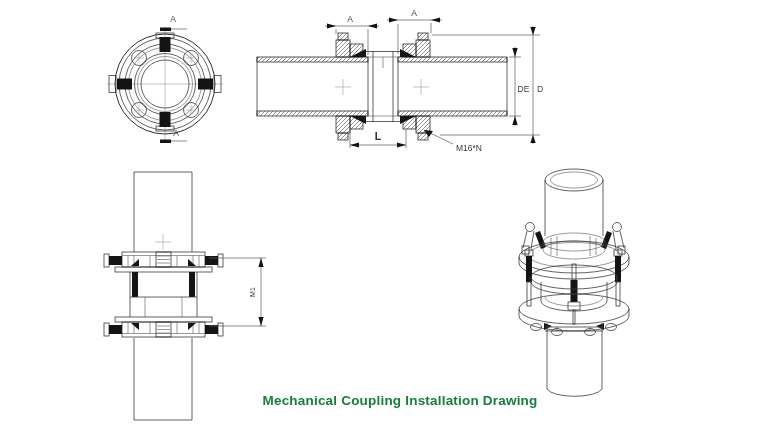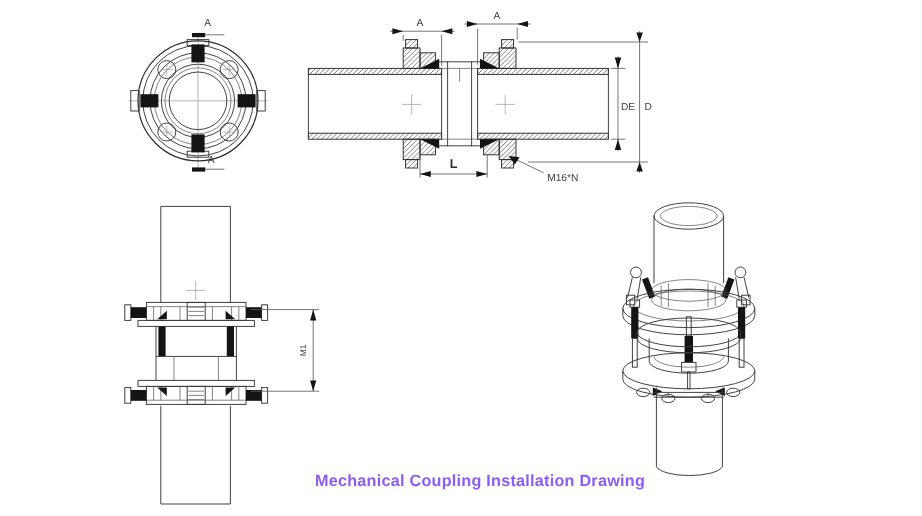--- a/index.html
+++ b/index.html
@@ -10,21 +10,21 @@
   .md{fill:none;stroke:#3a3a3a;stroke-width:.8;}
   .thin{fill:none;stroke:#555;stroke-width:.6;}
   .cl{fill:none;stroke:#9a9a9a;stroke-width:.6;}
   .dim{fill:none;stroke:#5a5a5a;stroke-width:.7;}
   .blk{fill:#141414;stroke:none;}
   .hatchfill{fill:url(#hatch);stroke:#2e2e2e;stroke-width:.8;}
   .lbl{font-family:"Liberation Sans",sans-serif;font-size:8.5px;fill:#3d3d3d;}
   .lblL{font-family:"Liberation Sans",sans-serif;font-size:10.5px;font-weight:600;fill:#2d2d2d;}
   .lblS{font-family:"Liberation Sans",sans-serif;font-size:7px;fill:#3d3d3d;}
   .caption{position:absolute;left:240px;top:393px;width:320px;text-align:center;
-           font-size:13.5px;font-weight:600;letter-spacing:.2px;color:#8b5cf6;}
+           font-size:13.5px;font-weight:600;letter-spacing:.2px;color:#15803d;}
 </style>
 </head>
 <body>
 
 <div class="stage">
 <svg width="768" height="430" viewBox="0 0 768 430">
   <defs>
     <pattern id="hatch" patternUnits="userSpaceOnUse" width="4" height="4">
       <path d="M0,4 L4,0" stroke="#4a4a4a" stroke-width=".6"></path>
       <path d="M-1,1 L1,-1" stroke="#4a4a4a" stroke-width=".6"></path>

